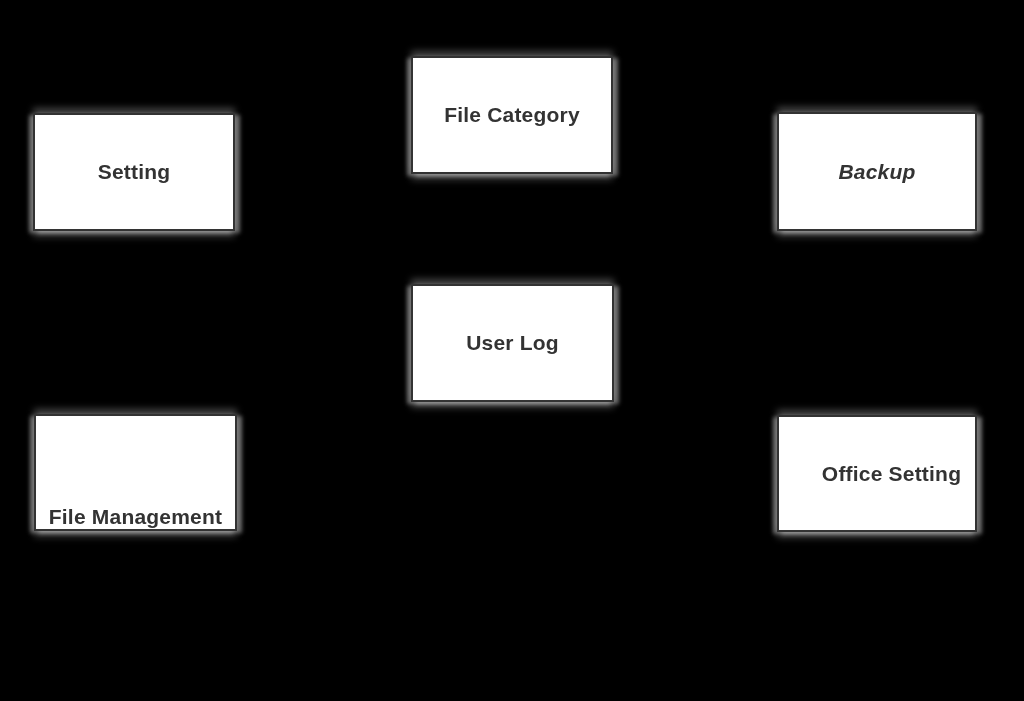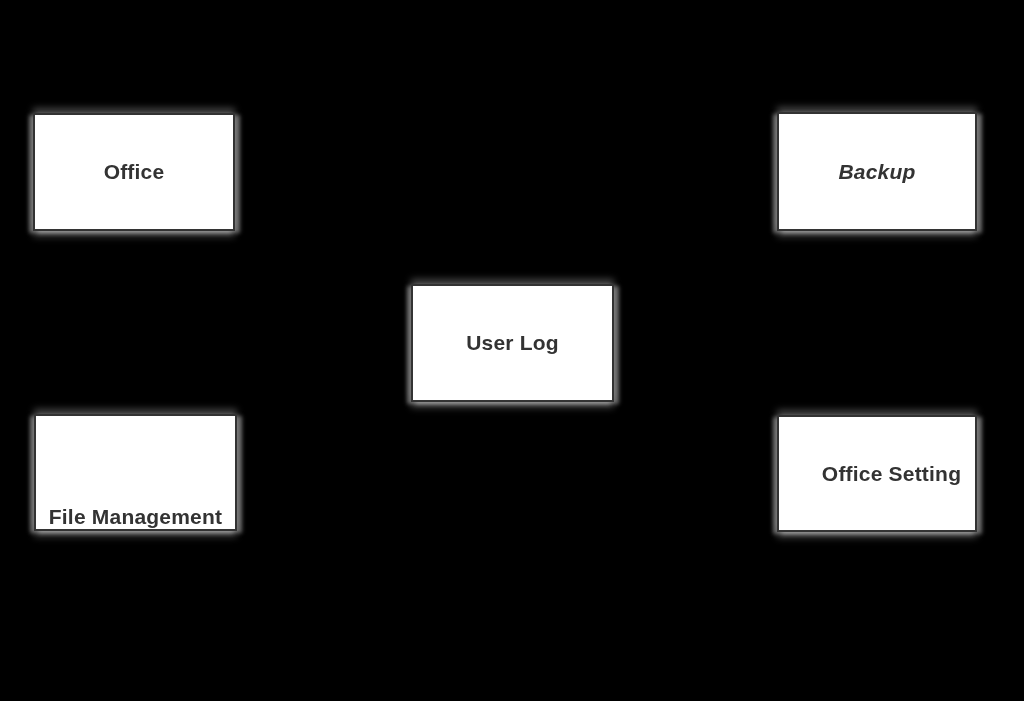--- a/index.html
+++ b/index.html
@@ -36,23 +36,26 @@
     color: var(--node-text, #333333);
     white-space: nowrap;
     letter-spacing: 0.2px;
   }
 </style>
 </head>
 <body>
 
 <div class="screen">
 
+  <div class="node" style="left: 411px; top: 56px; width: 202px; height: 118px;">
+    <span class="node-label">File Category</span>
+  </div>
 
   <div class="node" style="left: 33px; top: 113px; width: 202px; height: 118px;">
-    <span class="node-label">Office</span>
+    <span class="node-label">Setting</span>
   </div>
 
   <div class="node" style="left: 777px; top: 112px; width: 200px; height: 119px; font-style: italic;">
     <span class="node-label">Backup</span>
   </div>
 
   <div class="node" style="left: 411px; top: 284px; width: 203px; height: 118px;">
     <span class="node-label">User Log</span>
   </div>
 

